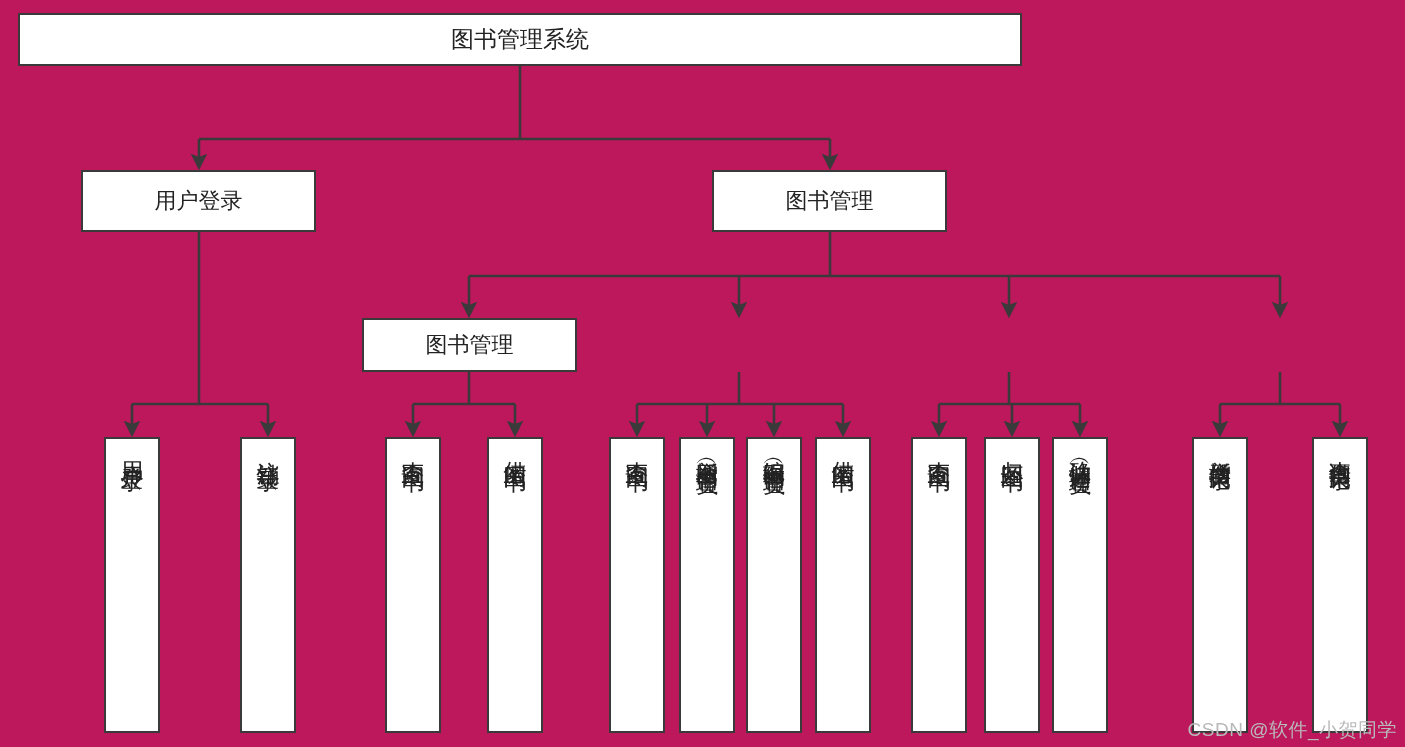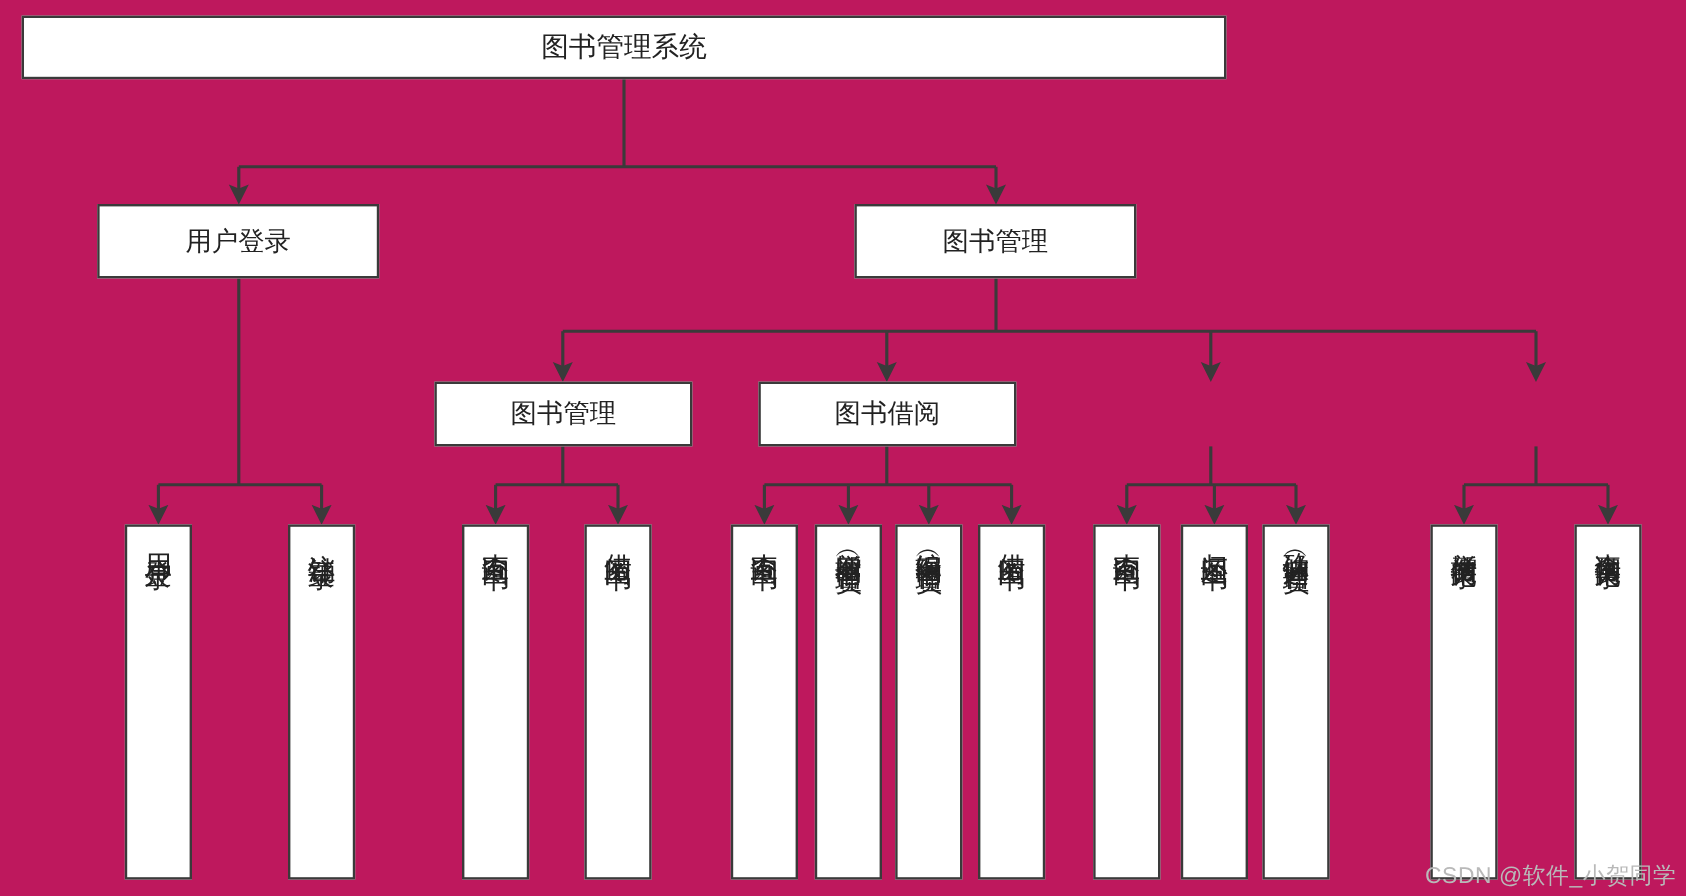--- a/index.html
+++ b/index.html
@@ -135,23 +135,20 @@
   <div class="node branch" style="left:81px; top:170px; width:235px; height:62px;">
     <span>用户登录</span>
   </div>
   <div class="node branch" style="left:712px; top:170px; width:235px; height:62px;">
     <span>图书管理</span>
   </div>
 
   <div class="node branch" style="left:362px; top:318px; width:215px; height:54px;">
     <span>图书管理</span>
   </div>
-  <div class="node branch" style="left:632px; top:318px; width:215px; height:54px;">
-    <span>图书借阅</span>
-  </div>
 
   <div class="node leaf" style="left:104px; top:437px; width:56px; height:296px;">
     <span class="vtext">用户登录</span>
   </div>
   <div class="node leaf" style="left:240px; top:437px; width:56px; height:296px;">
     <span class="vtext">注销登录</span>
   </div>
 
   <div class="node leaf" style="left:385px; top:437px; width:56px; height:296px;">
     <span class="vtext">查询图书</span>

